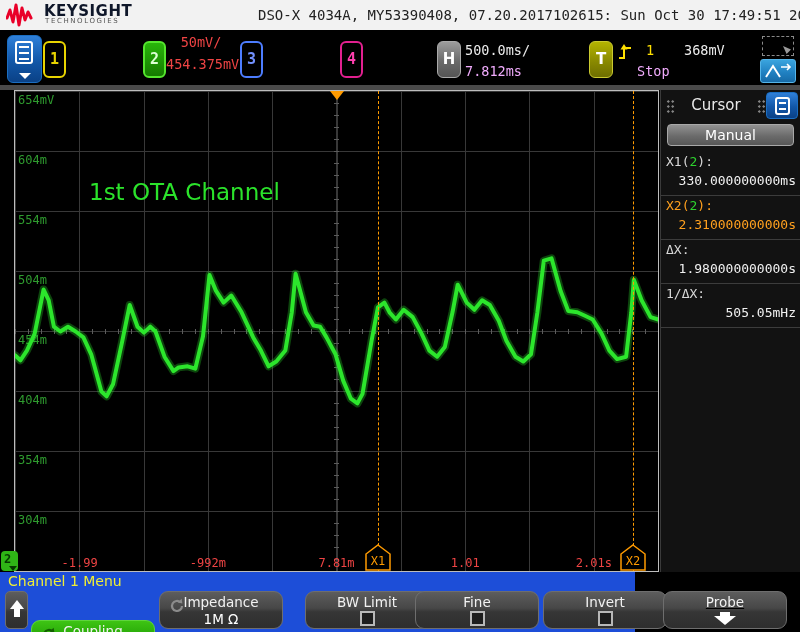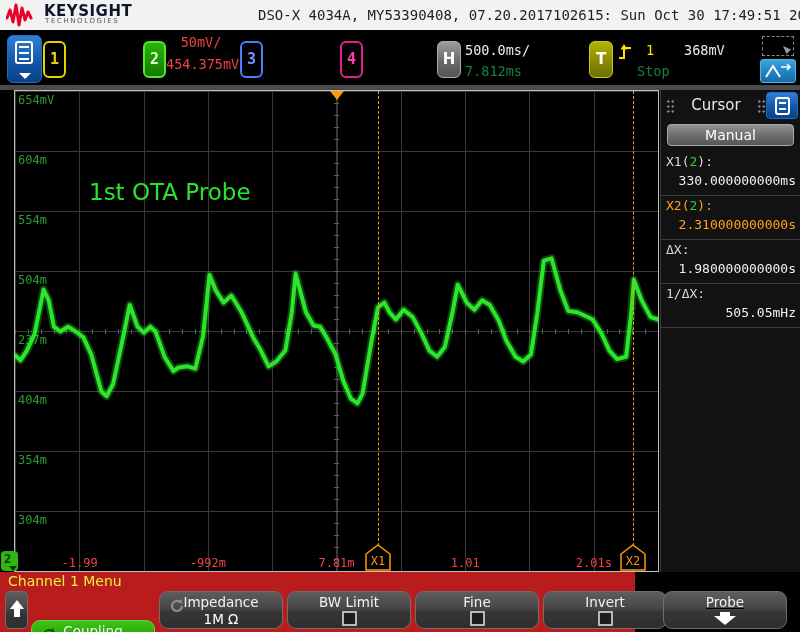--- a/index.html
+++ b/index.html
@@ -22,21 +22,21 @@
   #menu-btn{position:absolute;left:7px;top:5px;width:35px;height:48px;border-radius:6px;
             background:linear-gradient(180deg,#2f80d9,#1257a8 55%,#0a4186);border:1px solid #1b6ec2;box-sizing:border-box;}
   .doc-icon{position:absolute;left:7px;top:5px;width:18px;height:23px;border:2px solid #fff;border-radius:3px;box-sizing:border-box;
             background:repeating-linear-gradient(to bottom,transparent 0 3px,#fff 3px 5px,transparent 5px 6px);
             background-clip:content-box;padding:1px 2px;}
   .dn-tri{position:absolute;left:11px;bottom:3px;width:0;height:0;
           border-left:6px solid transparent;border-right:6px solid transparent;border-top:6px solid #fff;}
   #tb-ch2txt{position:absolute;left:166px;top:0;width:70px;text-align:center;color:#ef4444;font-size:13.5px;}
   #tb-ch2txt div{height:20px;line-height:20px;margin-top:2px;}
   .tb-line1{position:absolute;top:12px;height:16px;line-height:16px;color:#ececec;font-size:13.5px;}
-  .tb-line2{position:absolute;top:33px;height:16px;line-height:16px;color:#15803d;font-size:13.5px;}
+  .tb-line2{position:absolute;top:33px;height:16px;line-height:16px;color:#f0abfc;font-size:13.5px;}
   #h-btn{position:absolute;left:437px;top:11px;width:24px;height:37px;border-radius:6px;color:#fff;
          background:linear-gradient(180deg,#9c9c9c,#6a6a6a 55%,#555);border:1px solid #aaa;box-sizing:border-box;
          text-align:center;line-height:34px;font-size:15px;font-weight:bold;}
   #t-btn{position:absolute;left:589px;top:11px;width:24px;height:37px;border-radius:6px;color:#fff;
          background:linear-gradient(180deg,#b3b300,#8a8a00 55%,#6e6e00);border:1px solid #caca30;box-sizing:border-box;
          text-align:center;line-height:34px;font-size:15px;font-weight:bold;}
   #rect-tool{position:absolute;left:762px;top:6px;width:32px;height:20px;border:1px dashed #8a8a8a;box-sizing:border-box;}
   #rect-tool .cur{position:absolute;right:2px;bottom:1px;width:8px;height:8px;background:#9a9a9a;
                   clip-path:polygon(0 0,100% 45%,45% 100%);}
   #nav-tool{position:absolute;left:760px;top:29px;width:36px;height:24px;border-radius:3px;
@@ -79,21 +79,21 @@
   #manual-btn{position:absolute;left:6px;top:34px;width:127px;height:22px;border-radius:4px;
               background:linear-gradient(180deg,#929292,#6b6b6b 55%,#575757);border:1px solid #a8a8a8;box-sizing:border-box;
               color:#fff;font-size:14px;text-align:center;line-height:20px;}
   .cp-row{position:absolute;left:0;width:140px;height:44px;border-bottom:1px solid #3c3c3c;box-sizing:border-box;}
   .cp-label{position:absolute;left:5px;top:2px;font-size:13px;color:#d8d8d8;font-family:"DejaVu Sans Mono",monospace;}
   .cp-value{position:absolute;right:5px;top:21px;font-size:13px;color:#f0f0f0;font-family:"DejaVu Sans Mono",monospace;}
   .c-or{color:#ffa01e;}
   .c-grn{color:#2ed32e;}
 
   
-  #menubar{position:absolute;left:0;top:572px;width:635px;height:60px;background:#b91c1c;}
+  #menubar{position:absolute;left:0;top:572px;width:635px;height:60px;background:#1d4ed8;}
   #menu-title{position:absolute;left:8px;top:1px;color:#f0ee35;font-size:14px;}
   .sk{position:absolute;top:19px;width:124px;height:38px;border-radius:9px;box-sizing:border-box;
       background:linear-gradient(180deg,#5d5d5d,#474747 45%,#363636 55%,#2e2e2e);border:1px solid #6e6e6e;}
   .sk.green{background:linear-gradient(180deg,#3ec414,#25a506 45%,#148c00 55%,#0e7a00);border:1px solid #5fd53c;margin-top:29px;}
   .sk-label{text-align:center;color:#f2f2f2;font-size:13.5px;margin-top:2px;}
   .sk-value{text-align:center;color:#fff;font-size:13.5px;margin-top:1px;}
   .cyc{position:absolute;left:9px;top:6px;}
   .ckbox{width:15px;height:15px;border:2px solid #b8b8b8;background:#1d1d1d;margin:1px auto 0;box-sizing:border-box;}
   .probe-arrow{width:0;height:0;margin:0 auto;border-left:11px solid transparent;border-right:11px solid transparent;border-top:9px solid #fff;}
   .probe-stem{width:10px;height:4px;background:#fff;margin:2px auto 0;}
@@ -158,37 +158,37 @@
 
   <div id="grat">
     <div id="grid"></div>
     <div id="vticks"></div>
     <div id="hticks"></div>
 
     <div class="ylab" style="top:2px;">654mV</div>
     <div class="ylab" style="top:62px;">604m</div>
     <div class="ylab" style="top:122px;">554m</div>
     <div class="ylab" style="top:182px;">504m</div>
-    <div class="ylab" style="top:242px;">237m</div>
+    <div class="ylab" style="top:242px;">454m</div>
     <div class="ylab" style="top:302px;">404m</div>
     <div class="ylab" style="top:362px;">354m</div>
     <div class="ylab" style="top:422px;">304m</div>
 
     <div class="xlab" style="left:64.6px;">-1.99</div>
     <div class="xlab" style="left:192.9px;">-992m</div>
     <div class="xlab" style="left:321.5px;">7.81m</div>
     <div class="xlab" style="left:450.2px;">1.01</div>
     <div class="xlab" style="left:578.8px;">2.01s</div>
 
     <svg id="wave-svg" width="643" height="480" viewBox="0 0 643 480">
       <polyline id="wave-glow" points="0.3,264.4 5.4,269.3 11.9,259.6 19.6,242.9 28.6,198.5 33.7,209.3 38.9,235.7 45.3,240.5 53.0,235.7 60.7,240.5 68.4,246.4 76.2,263.3 86.4,300.5 91.6,305.3 98.0,293.3 107.0,251.3 114.7,214.0 122.5,235.7 128.9,241.6 135.3,235.7 140.5,240.5 149.5,265.7 158.5,280.1 163.6,276.4 172.6,275.3 180.3,277.7 188.0,245.3 194.5,184.0 200.9,199.7 208.6,211.6 216.3,204.5 226.6,221.3 238.2,246.4 245.9,259.6 253.6,275.3 261.3,270.5 270.3,259.6 276.8,221.3 280.6,182.8 290.9,221.3 298.6,234.5 305.1,235.7 311.5,246.4 320.5,263.3 328.2,289.6 335.9,307.7 342.4,312.4 347.5,302.9 356.5,250.1 362.9,216.4 369.4,211.6 374.5,221.3 380.9,228.5 388.7,218.8 397.7,226.1 406.7,242.9 414.4,259.6 422.1,265.7 429.8,256.1 437.5,221.3 442.7,193.7 451.7,211.6 459.4,218.8 467.1,209.3 474.8,214.0 483.8,229.7 491.5,250.1 500.5,265.7 508.3,270.5 516.0,263.3 522.4,221.3 528.8,169.7 536.5,167.3 545.5,199.7 553.3,220.1 562.3,221.3 570.0,224.8 577.7,228.5 586.7,242.9 594.4,259.6 602.1,268.1 611.1,265.7 616.3,221.3 618.8,188.8 626.6,209.3 635.6,226.1 643.3,228.5" fill="none" stroke="#2ce62c" stroke-opacity="0.3" stroke-width="8" stroke-linejoin="round" stroke-linecap="round"></polyline>
       <polyline id="wave-main" points="0.3,264.4 5.4,269.3 11.9,259.6 19.6,242.9 28.6,198.5 33.7,209.3 38.9,235.7 45.3,240.5 53.0,235.7 60.7,240.5 68.4,246.4 76.2,263.3 86.4,300.5 91.6,305.3 98.0,293.3 107.0,251.3 114.7,214.0 122.5,235.7 128.9,241.6 135.3,235.7 140.5,240.5 149.5,265.7 158.5,280.1 163.6,276.4 172.6,275.3 180.3,277.7 188.0,245.3 194.5,184.0 200.9,199.7 208.6,211.6 216.3,204.5 226.6,221.3 238.2,246.4 245.9,259.6 253.6,275.3 261.3,270.5 270.3,259.6 276.8,221.3 280.6,182.8 290.9,221.3 298.6,234.5 305.1,235.7 311.5,246.4 320.5,263.3 328.2,289.6 335.9,307.7 342.4,312.4 347.5,302.9 356.5,250.1 362.9,216.4 369.4,211.6 374.5,221.3 380.9,228.5 388.7,218.8 397.7,226.1 406.7,242.9 414.4,259.6 422.1,265.7 429.8,256.1 437.5,221.3 442.7,193.7 451.7,211.6 459.4,218.8 467.1,209.3 474.8,214.0 483.8,229.7 491.5,250.1 500.5,265.7 508.3,270.5 516.0,263.3 522.4,221.3 528.8,169.7 536.5,167.3 545.5,199.7 553.3,220.1 562.3,221.3 570.0,224.8 577.7,228.5 586.7,242.9 594.4,259.6 602.1,268.1 611.1,265.7 616.3,221.3 618.8,188.8 626.6,209.3 635.6,226.1 643.3,228.5" fill="none" stroke="#2ce62c" stroke-width="4" stroke-linejoin="round" stroke-linecap="round"></polyline>
     </svg>
 
-    <div id="annot">1st OTA Probe</div>
+    <div id="annot">1st OTA Channel</div>
 
     <div id="trig-marker" style="left: 321.502px;"></div>
     <div id="cursor-x1" class="cursor-line" style="left: 362.935px;"></div>
     <div id="cursor-x2" class="cursor-line" style="left: 617.563px;"></div>
 
     <svg id="flag-x1" class="cursor-flag" width="26" height="27" style="left: 362.935px;">
       <path d="M13 1 L25 10 L25 26 L1 26 L1 10 Z" fill="#000" stroke="#ff9b00" stroke-width="1.5"></path>
       <text x="13" y="21" text-anchor="middle" fill="#ff9b00" font-size="12" font-family="DejaVu Sans Mono, monospace">X1</text>
     </svg>
     <svg id="flag-x2" class="cursor-flag" width="26" height="27" style="left: 617.563px;">
@@ -247,21 +247,21 @@
 
     <div class="sk" style="left:159px;">
       <svg class="cyc" width="16" height="16" viewBox="0 0 16 16">
         <path d="M13 8a5 5 0 1 1-1.6-3.7" fill="none" stroke="#8c8c8c" stroke-width="2.2"></path>
         <path d="M12.6 0.8 L13.4 5.4 L8.8 4.6 Z" fill="#8c8c8c"></path>
       </svg>
       <div class="sk-label">Impedance</div>
       <div class="sk-value">1M Ω</div>
     </div>
 
-    <div class="sk" style="left:287px;">
+    <div class="sk" style="left:305px;">
       <div class="sk-label">BW Limit</div>
       <div class="ckbox"></div>
     </div>
 
     <div class="sk" style="left:415px;">
       <div class="sk-label">Fine</div>
       <div class="ckbox"></div>
     </div>
 
     <div class="sk" style="left:543px;">

